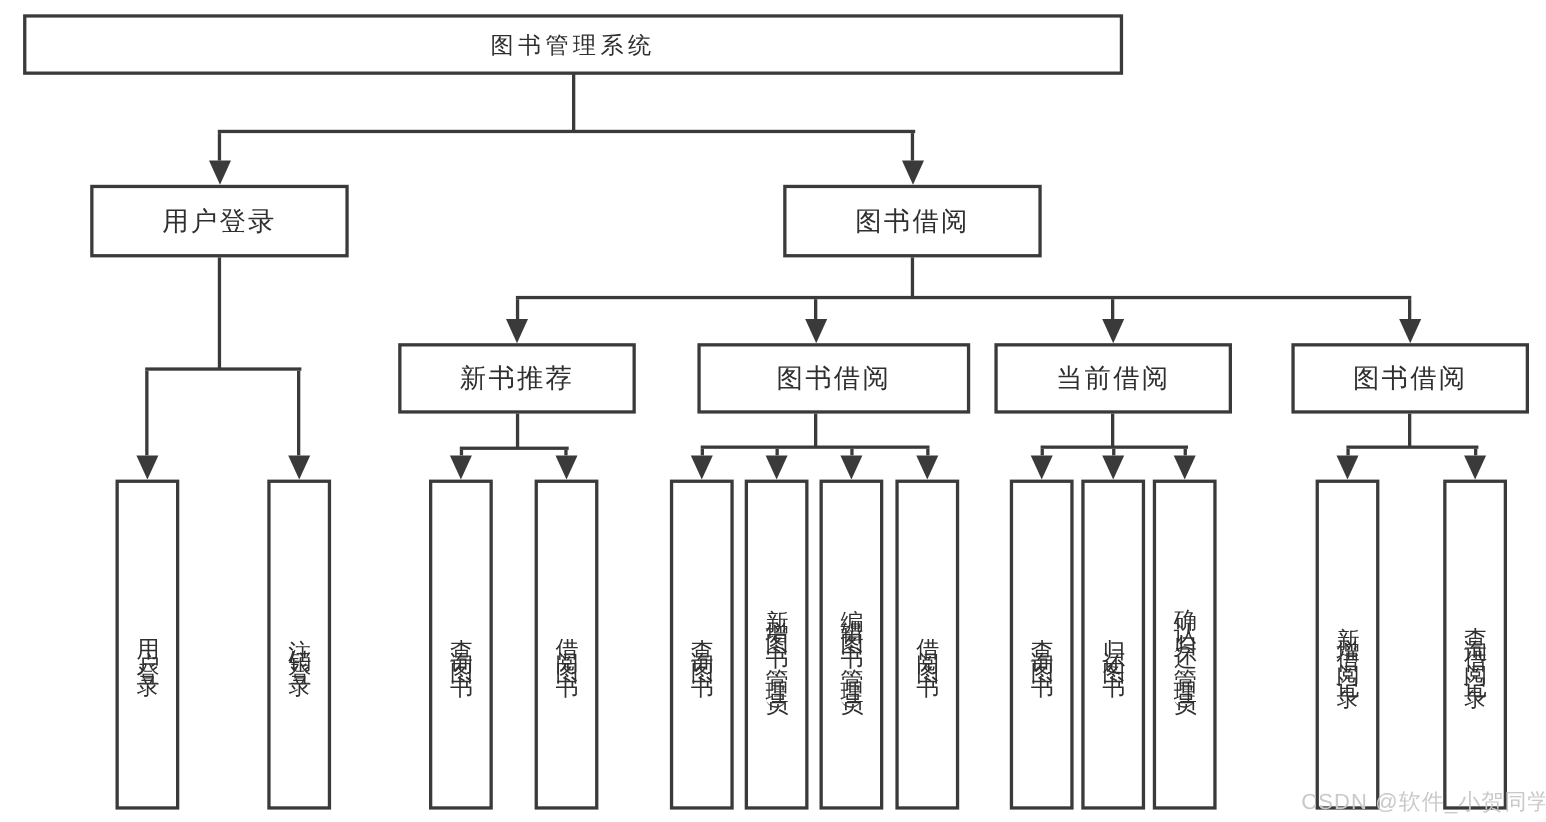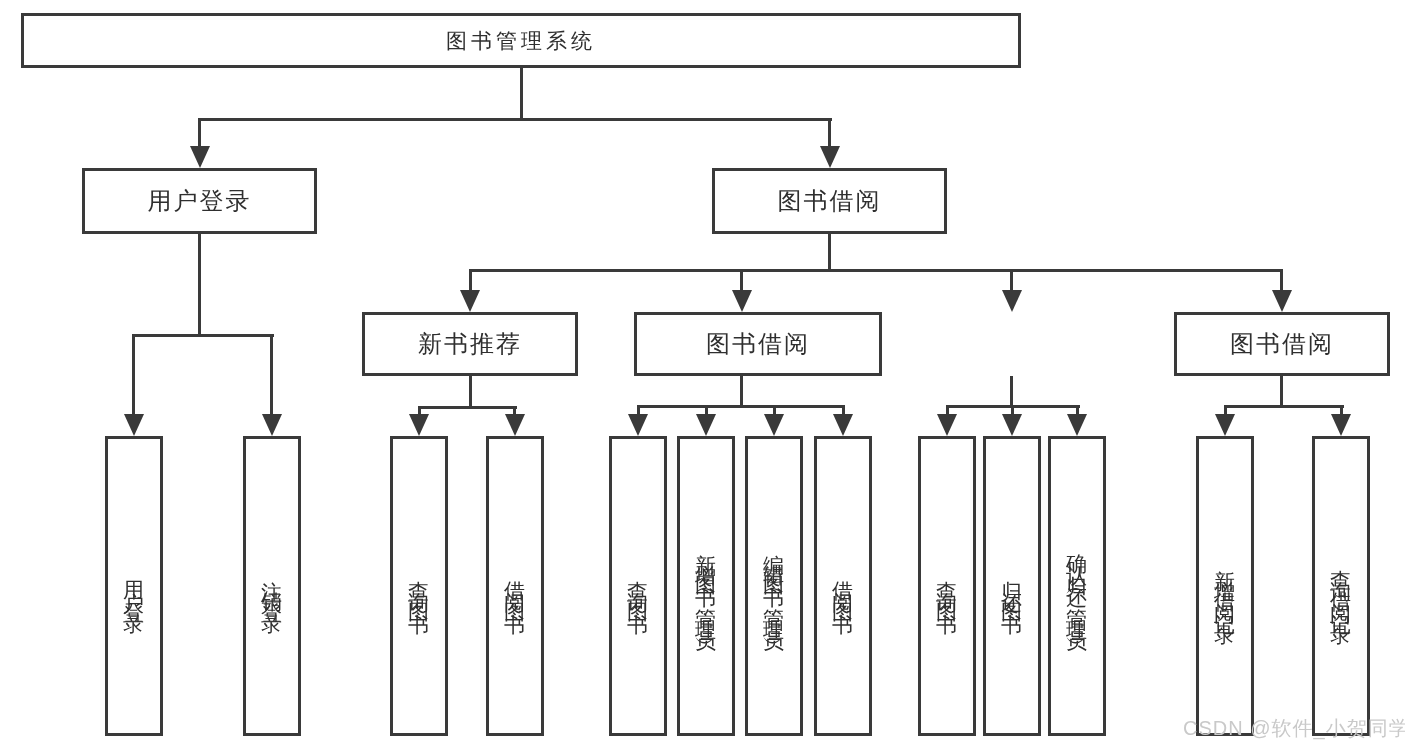--- a/index.html
+++ b/index.html
@@ -67,20 +67,21 @@
 
 <div class="canvas">
 
   <div class="box root" style="left:21px;top:13px;width:1000px;height:55px">图书管理系统</div>
 
   <div class="box" style="left:82px;top:168px;width:235px;height:66px">用户登录</div>
   <div class="box" style="left:712px;top:168px;width:235px;height:66px">图书借阅</div>
 
   <div class="box" style="left:362px;top:312px;width:216px;height:64px">新书推荐</div>
   <div class="box" style="left:634px;top:312px;width:248px;height:64px">图书借阅</div>
+  <div class="box" style="left:904px;top:312px;width:216px;height:64px">当前借阅</div>
   <div class="box" style="left:1174px;top:312px;width:216px;height:64px">图书借阅</div>
 
   <div class="vbox" style="left:105px">
       <span class="vtext">用户登录</span>
     </div>
   <div class="vbox" style="left:243px">
       <span class="vtext">注销登录</span>
     </div>
   <div class="vbox" style="left:390px">
       <span class="vtext">查询图书</span>

